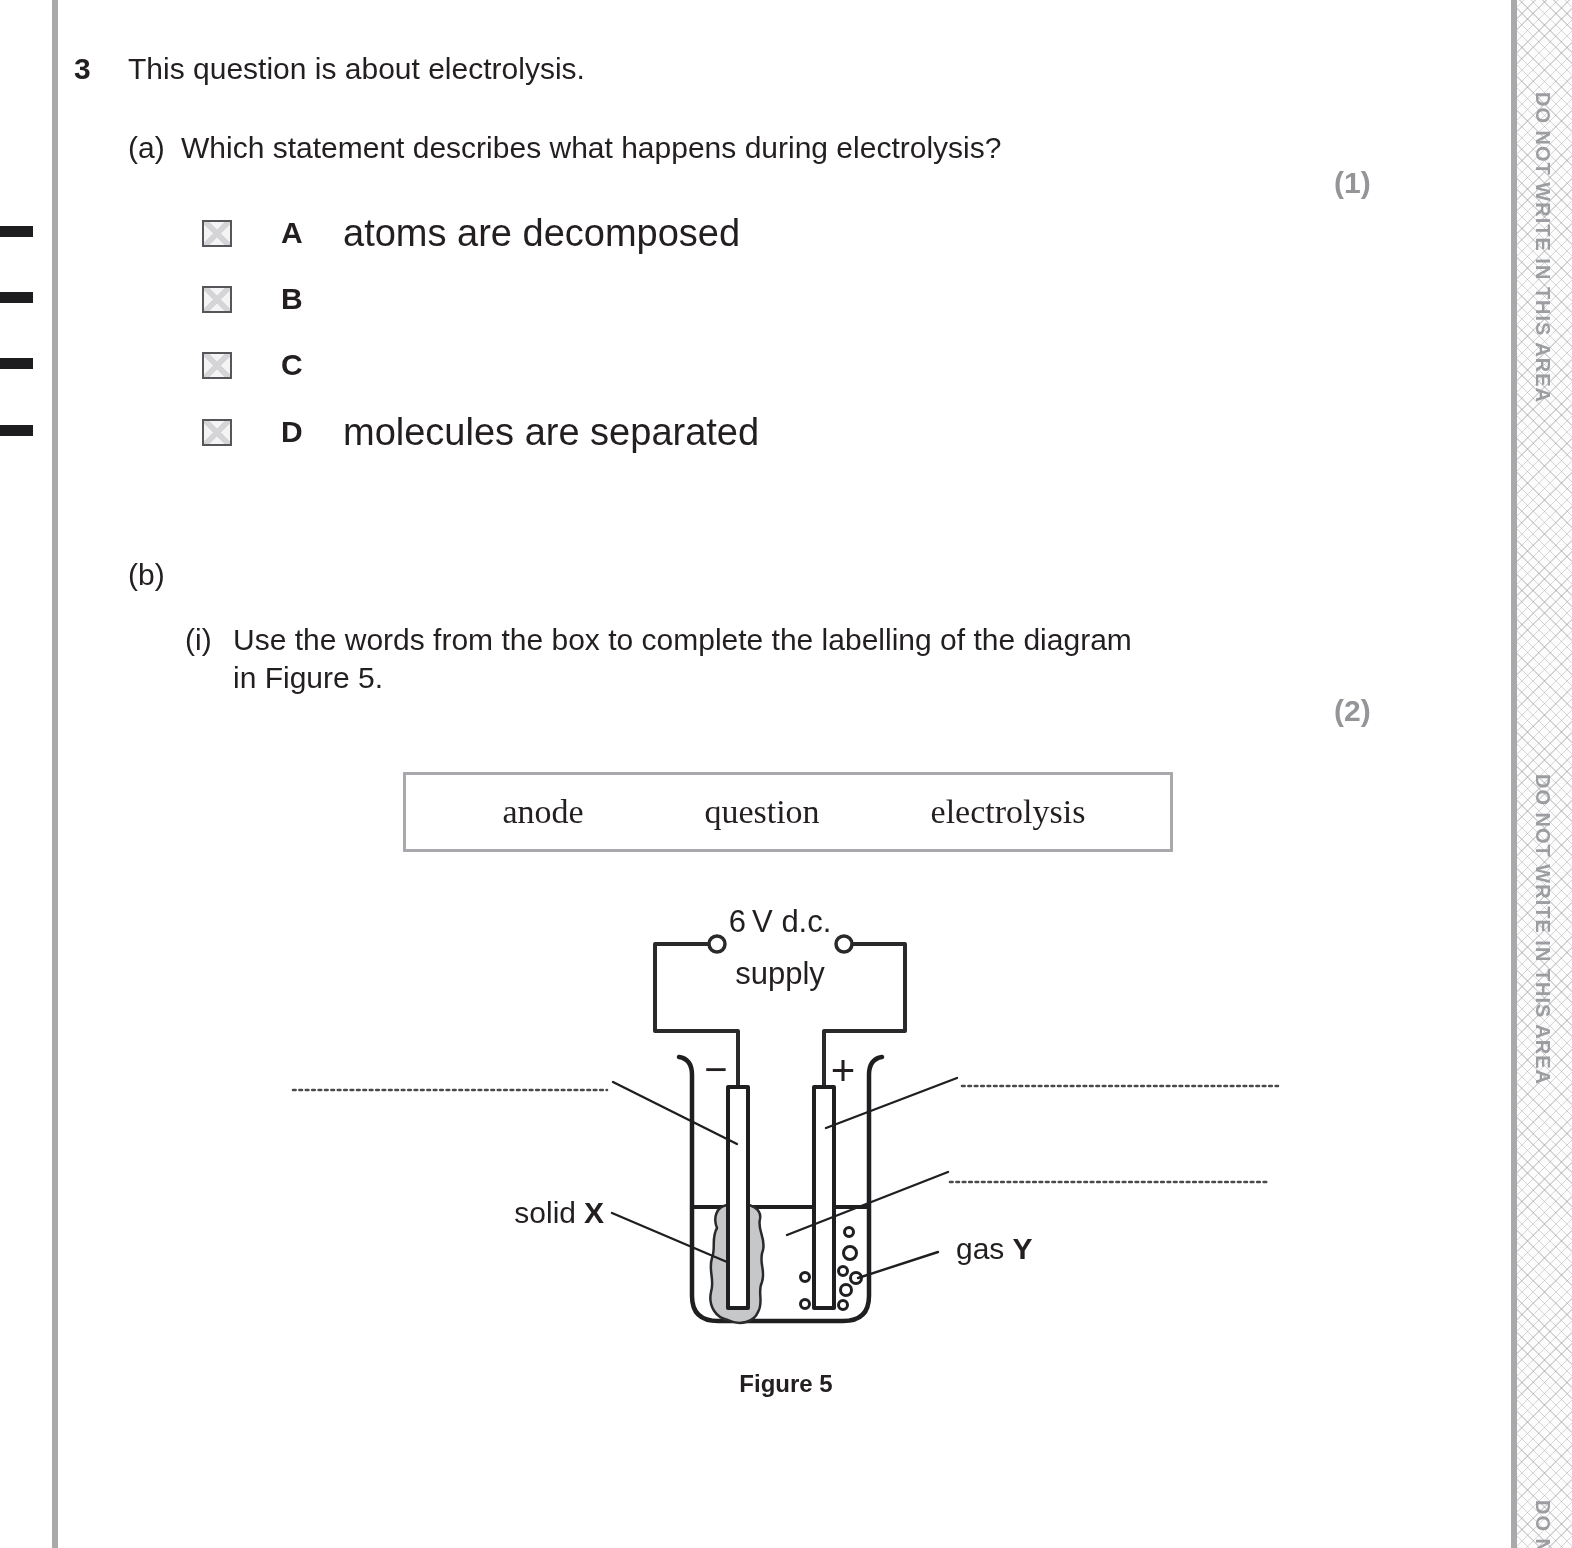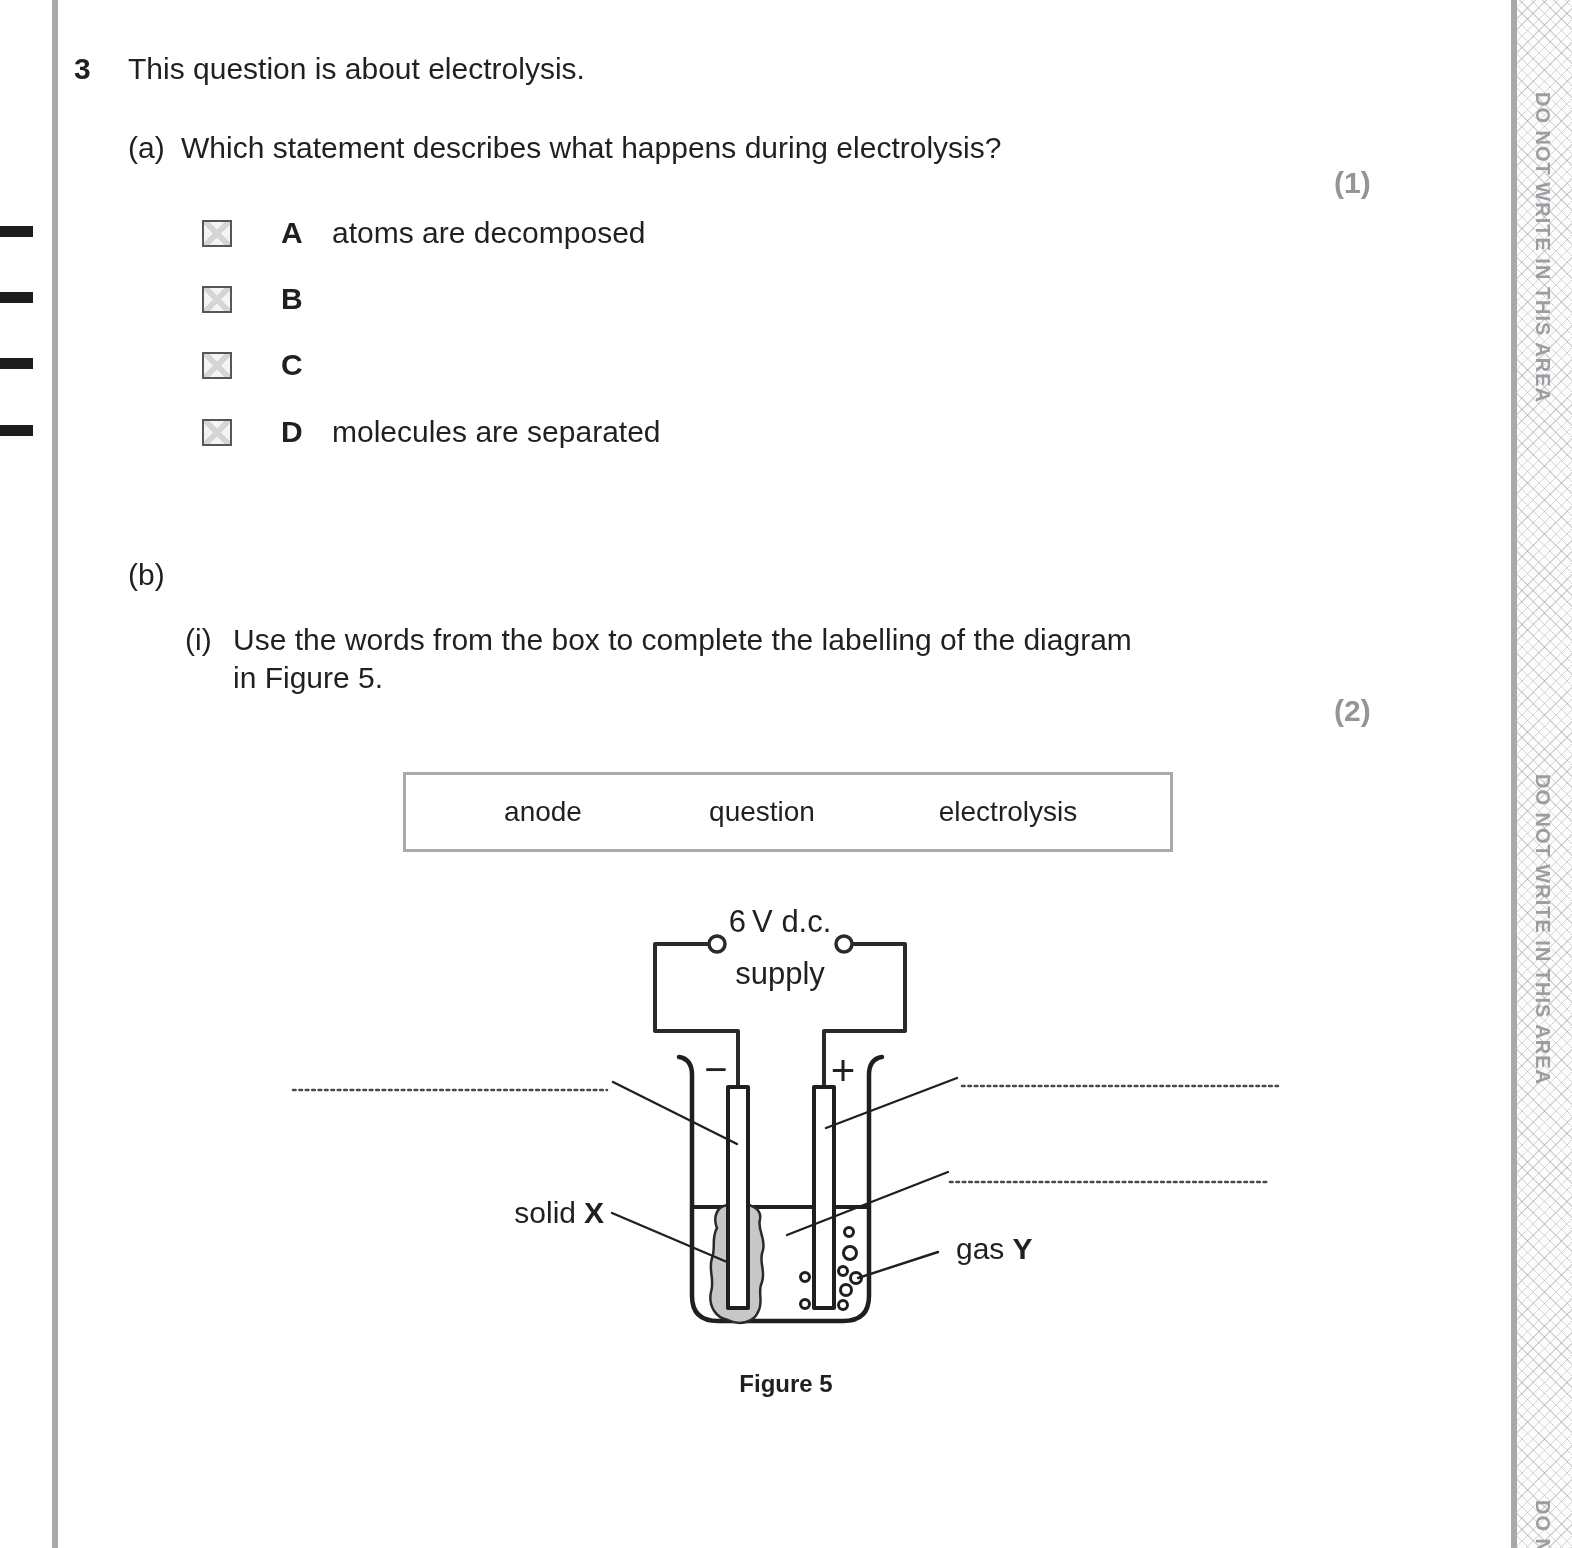--- a/index.html
+++ b/index.html
@@ -41,28 +41,28 @@
   
   .option-row{position:absolute;display:flex;align-items:center;height:34px;}
   .checkbox{
     width:26px;height:23px;border:2.5px solid #55565a;
     background:
       linear-gradient(45deg, transparent 41%, #d5d5d7 41% 59%, transparent 59%),
       linear-gradient(135deg, transparent 41%, #d5d5d7 41% 59%, transparent 59%),
       #f4f4f5;
   }
   .option-letter{display:inline-block;width:32px;margin-left:49px;font-size:30px;font-weight:bold;}
-  .option-text{margin-left:19px;font-size:30px;}
+  .option-text{margin-left:30px;font-size:38px;}
 
   
   .word-box{
     position:absolute;left:403px;top:772px;width:770px;height:80px;
     border:3px solid #a7a9ac;background:#ffffff;box-sizing:border-box;
   }
-  .word-box span{position:absolute;top:50%;transform:translate(-50%,-50%);font-size:28px;}
+  .word-box span{position:absolute;top:50%;transform:translate(-50%,-50%);font-size:34px;font-family:Liberation Serif, serif;}
 
   .figure-caption{position:absolute;left:686px;top:1370px;width:200px;text-align:center;
     font-size:24px;font-weight:bold;}
 
   svg text{font-family:"Liberation Sans","DejaVu Sans",sans-serif;}
 </style>
 </head>
 <body>
 
 <div class="page">

